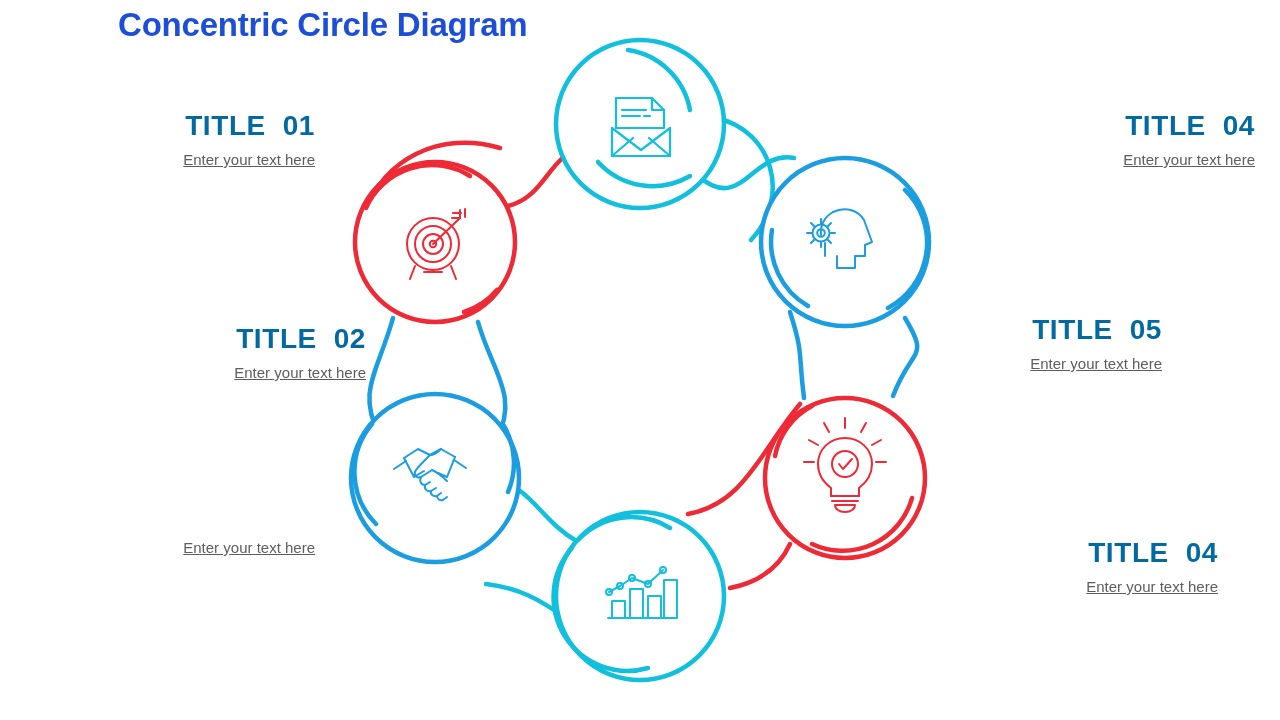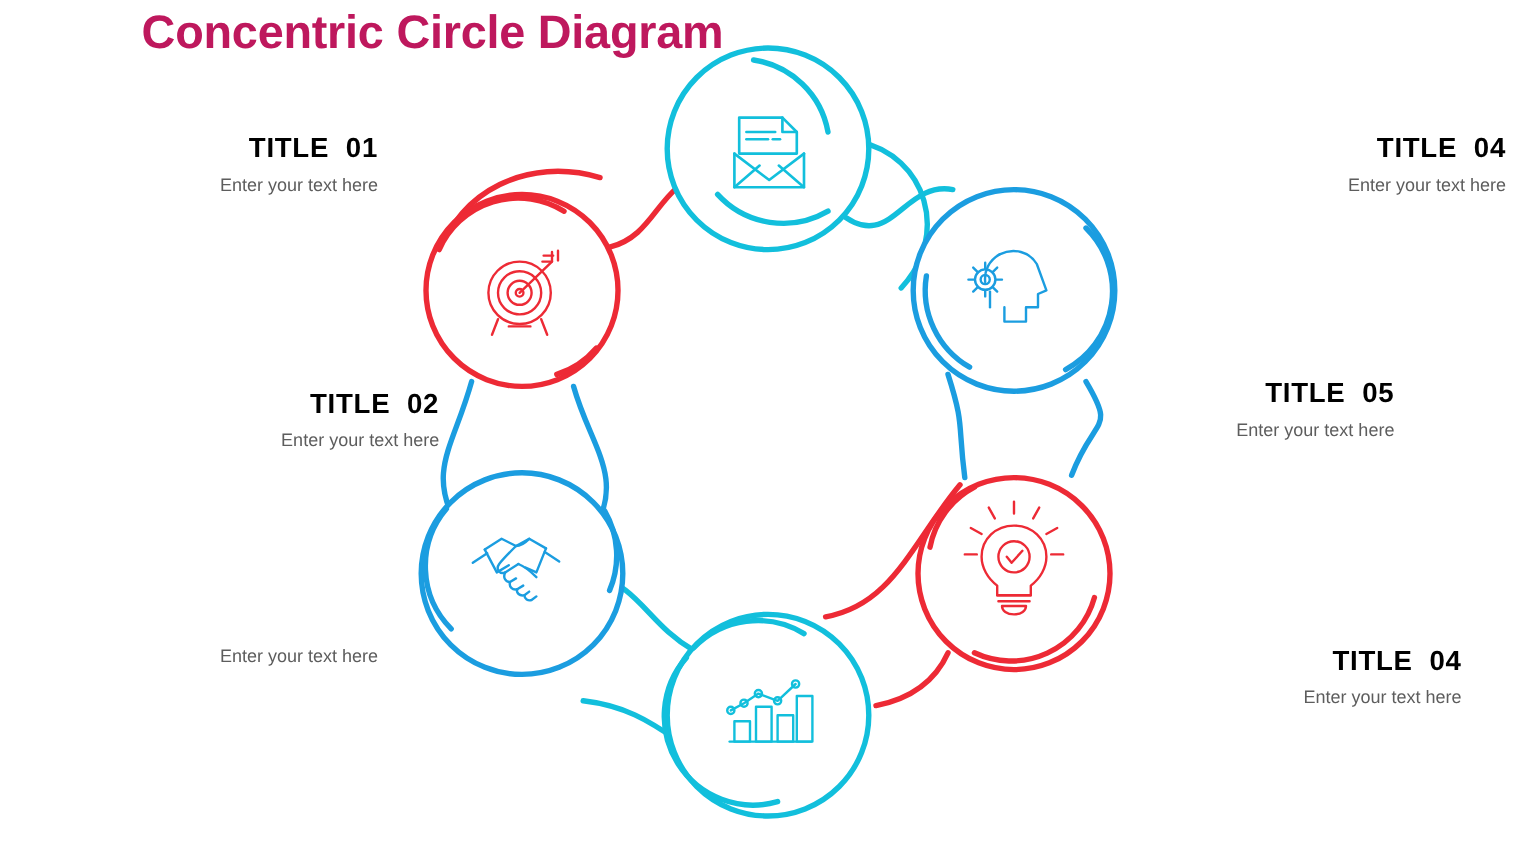--- a/index.html
+++ b/index.html
@@ -3,30 +3,30 @@
 <meta charset="utf-8">
 <style>
   html,body{margin:0;padding:0;}
   body{
     width:1280px;height:720px;background:#ffffff;overflow:hidden;
     font-family:"Liberation Sans","DejaVu Sans",sans-serif;
     position:relative;
   }
   #page-title{
     position:absolute;left:118px;top:6px;
-    font-size:39px;font-weight:bold;color:#be185d;
+    font-size:33px;font-weight:bold;color:#1d4ed8;
     letter-spacing:-0.2px;
   }
   .label-block{position:absolute;}
   .label-block .lbl-title{
-    font-size:23px;font-weight:bold;color:#000000;
+    font-size:28px;font-weight:bold;color:#0369a1;
     letter-spacing:0.6px;white-space:pre;
   }
   .label-block .lbl-sub{
-    font-size:15px;color:#5d5d5d;margin-top:9px;white-space:pre;
+    font-size:15px;color:#5d5d5d;margin-top:9px;white-space:pre;text-decoration:underline;
   }
   .align-right{text-align:right;}
   .align-left{text-align:right;}
 
   #diagram{position:absolute;left:0;top:0;width:1280px;height:720px;}
   svg{display:block;}
 </style>
 </head>
 <body>
 

